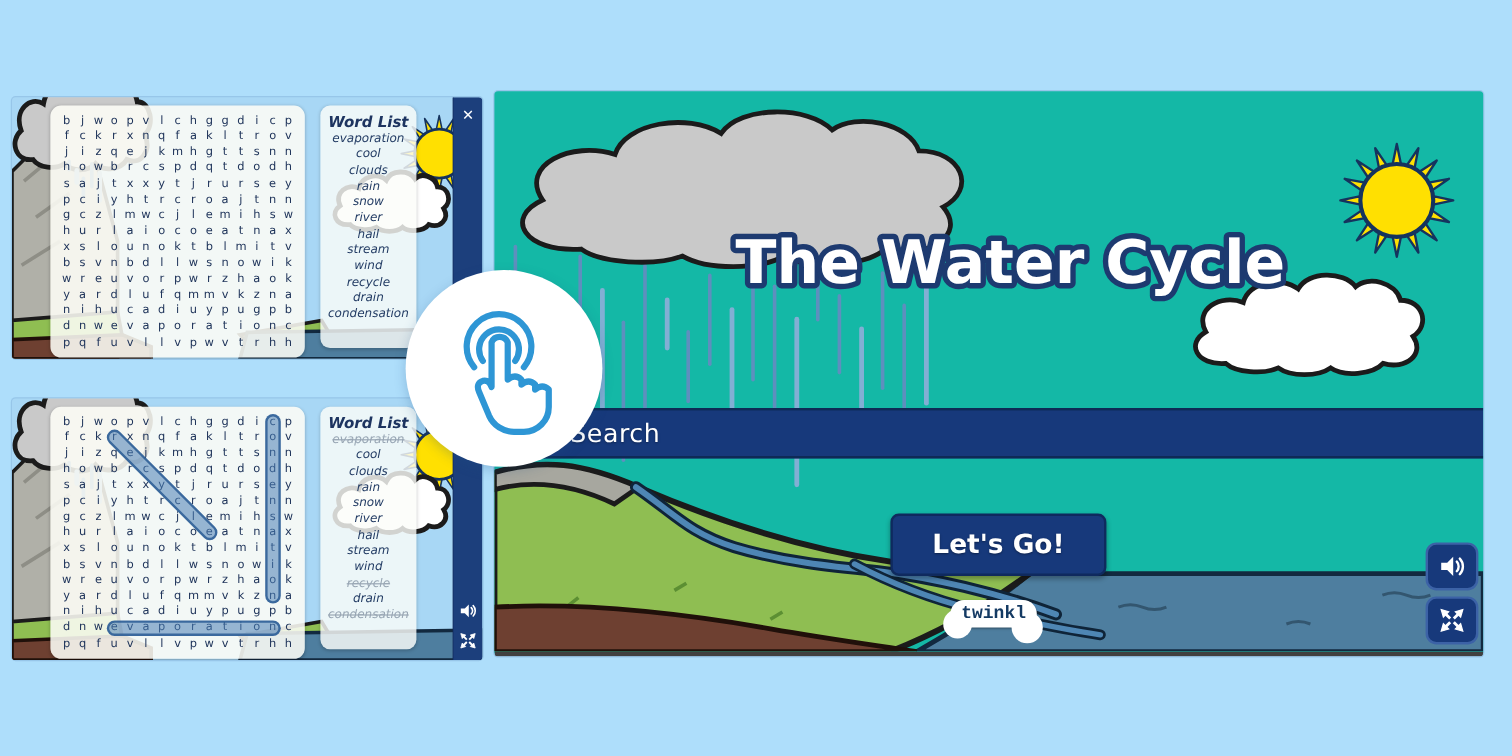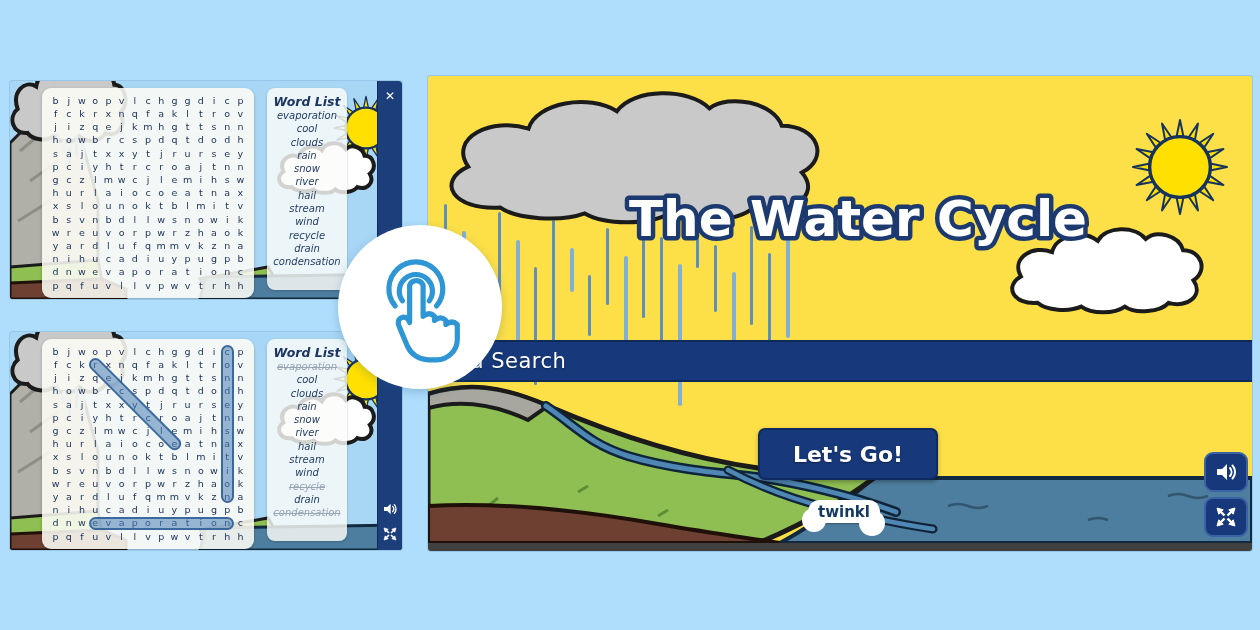--- a/index.html
+++ b/index.html
@@ -37,40 +37,40 @@
   
   .mini-sidebar{position:absolute;right:0;top:0;bottom:0;width:24px;background:#1C3F7C;z-index:4;
                 border-left:1px solid #12295a;border-radius:0 3px 3px 0;display:flex;flex-direction:column;align-items:center;}
   .mini-close{margin-top:6px;width:18px;height:18px;color:#fff;font-size:12px;font-weight:bold;
               display:flex;align-items:center;justify-content:center;cursor:pointer;}
   .mini-sidebar .spacer{flex:1;}
   .mini-sidebtn{width:18px;height:18px;margin-bottom:7px;display:flex;align-items:center;justify-content:center;cursor:pointer;}
   .mini-sidebtn svg{width:16px;height:16px;}
 
   
-  #panel-r{position:absolute;left:428px;top:76px;width:824px;height:467px;background:#fde047;overflow:hidden;
-           border-radius:3px;border-bottom:8px solid #404040;box-shadow:0 0 0 1px rgba(110,155,200,.35);}
+  #panel-r{position:absolute;left:412px;top:76px;width:824px;height:467px;background:#14b8a6;overflow:hidden;
+           border-radius:3px;border-bottom:4px solid #404040;box-shadow:0 0 0 1px rgba(110,155,200,.35);}
   .big-cloud{position:absolute;left:-4px;top:6px;width:402px;height:146px;z-index:3;}
   .big-rain{position:absolute;left:16px;top:128px;width:356px;height:232px;z-index:2;}
   .rain-line{position:absolute;width:3px;border-radius:2px;background:#5E8FBE;}
   .rain-line.alt{width:4px;background:#82AFD4;}
   .main-title{position:absolute;left:190px;top:100px;width:480px;height:84px;z-index:4;}
   .big-sun{position:absolute;left:703px;top:42px;width:98px;height:98px;z-index:2;}
   .white-cloud{position:absolute;left:570px;top:146px;width:208px;height:94px;z-index:3;}
 
   .ws-bar{position:absolute;left:0;right:0;top:264px;height:38px;background:#17397B;z-index:5;
           border-top:2px solid #0E2A56;border-bottom:2px solid #0E2A56;display:flex;align-items:center;justify-content:flex-start;}
   .ws-bar span{color:#fff;font-size:21px;letter-spacing:.5px;text-shadow:0 1px 2px rgba(0,0,0,.35);}
 
   .lets-go{position:absolute;left:330px;top:352px;width:176px;height:48px;background:#17397B;border:2px solid #0F2A5E;
            border-radius:7px;z-index:6;display:flex;align-items:center;justify-content:center;cursor:pointer;
            box-shadow:0 2px 4px rgba(0,0,0,.3);text-align:right;}
   .lets-go span{color:#fff;font-size:22px;font-weight:bold;text-shadow:0 1px 2px rgba(0,0,0,.4);}
 
-  .twinkl-logo{position:absolute;left:380px;top:424px;width:72px;height:23px;z-index:7;}
+  .twinkl-logo{position:absolute;left:380px;top:424px;width:72px;height:23px;z-index:7;font-family:Liberation Mono, monospace;}
   .twinkl-bubble{position:absolute;inset:0;background:#fff;border-radius:19px;box-shadow:0 1px 2px rgba(0,0,0,.35);}
   .twinkl-bubble::before{content:"";position:absolute;left:-6px;top:8px;width:24px;height:24px;border-radius:50%;background:#fff;}
   .twinkl-bubble::after{content:"";position:absolute;right:-5px;top:10px;width:26px;height:26px;border-radius:50%;background:#fff;}
   .twinkl-text{position:absolute;inset:0;display:flex;align-items:center;justify-content:center;
                font-size:15px;font-weight:bold;color:#143A63;z-index:1;}
   .twinkl-text::first-letter{color:#61A531;}
 
   .corner-btn{position:absolute;right:4px;width:44px;height:40px;background:#17397B;border:2px solid #3C62A6;
               border-radius:9px;z-index:8;display:flex;align-items:center;justify-content:center;cursor:pointer;box-sizing:border-box;}
   #btn-sound{top:376px;}

